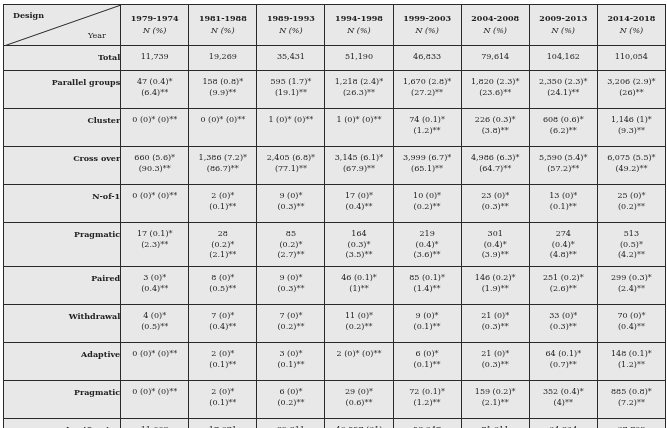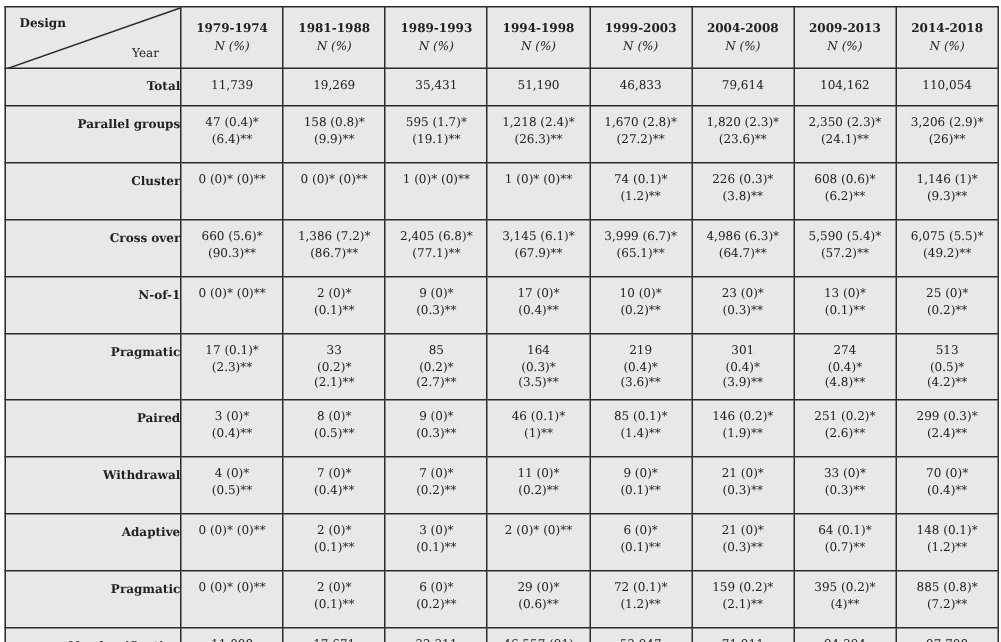--- a/index.html
+++ b/index.html
@@ -258,21 +258,21 @@
             <span>(0.2)**</span>
           </td>
         </tr>
         <tr class="r-tall">
           <td class="rowlabel">Pragmatic</td>
           <td class="cell">
             <span>17 (0.1)*</span>
             <span>(2.3)**</span>
           </td>
           <td class="cell">
-            <span>33</span>
+            <span>28</span>
             <span>(0.2)*</span>
             <span>(2.1)**</span>
           </td>
           <td class="cell">
             <span>85</span>
             <span>(0.2)*</span>
             <span>(2.7)**</span>
           </td>
           <td class="cell">
             <span>164</span>
@@ -422,21 +422,21 @@
           </td>
           <td class="cell">
             <span>72 (0.1)*</span>
             <span>(1.2)**</span>
           </td>
           <td class="cell">
             <span>159 (0.2)*</span>
             <span>(2.1)**</span>
           </td>
           <td class="cell">
-            <span>395 (0.2)*</span>
+            <span>352 (0.4)*</span>
             <span>(4)**</span>
           </td>
           <td class="cell">
             <span>885 (0.8)*</span>
             <span>(7.2)**</span>
           </td>
         </tr>
         <tr class="r-std">
           <td class="rowlabel">No classification</td>
           <td class="cell">

